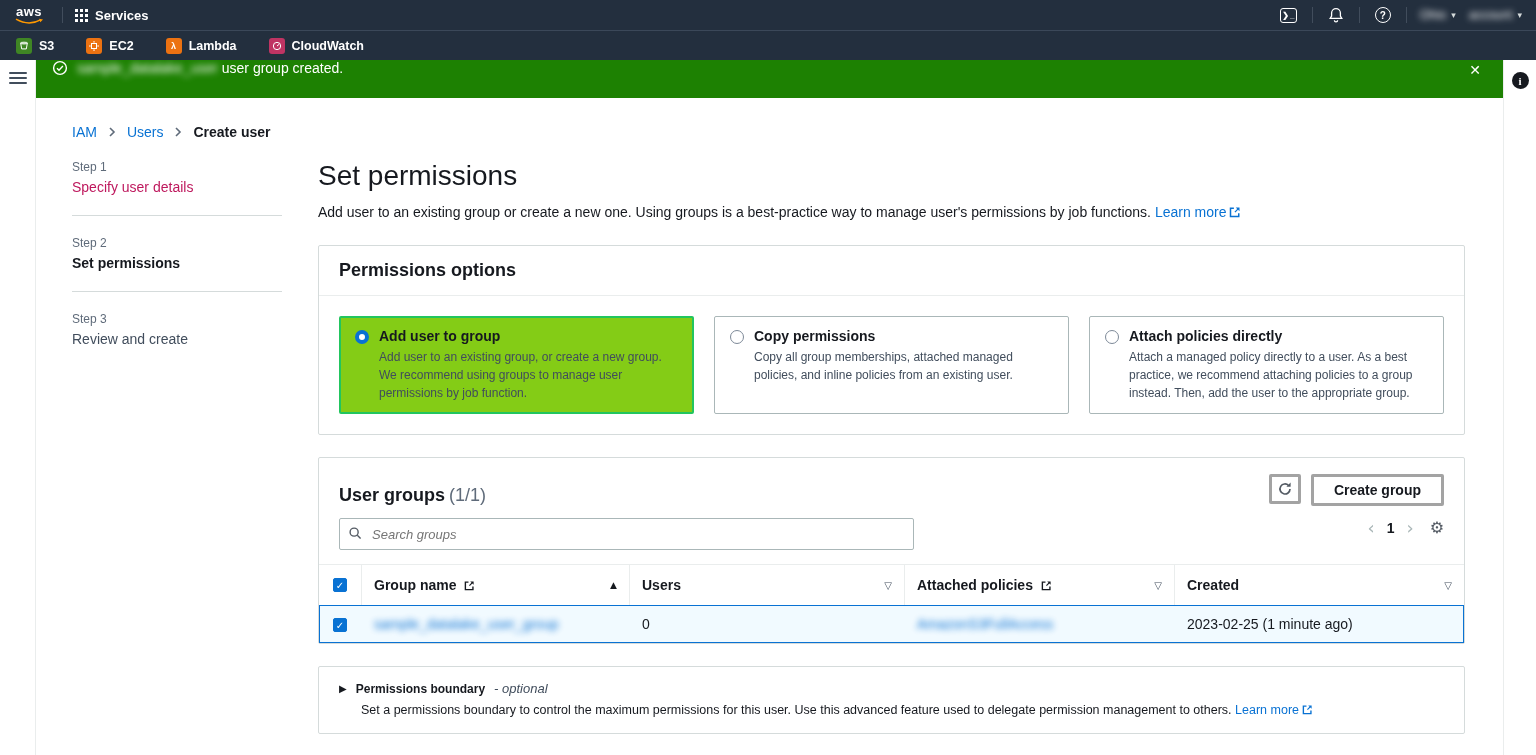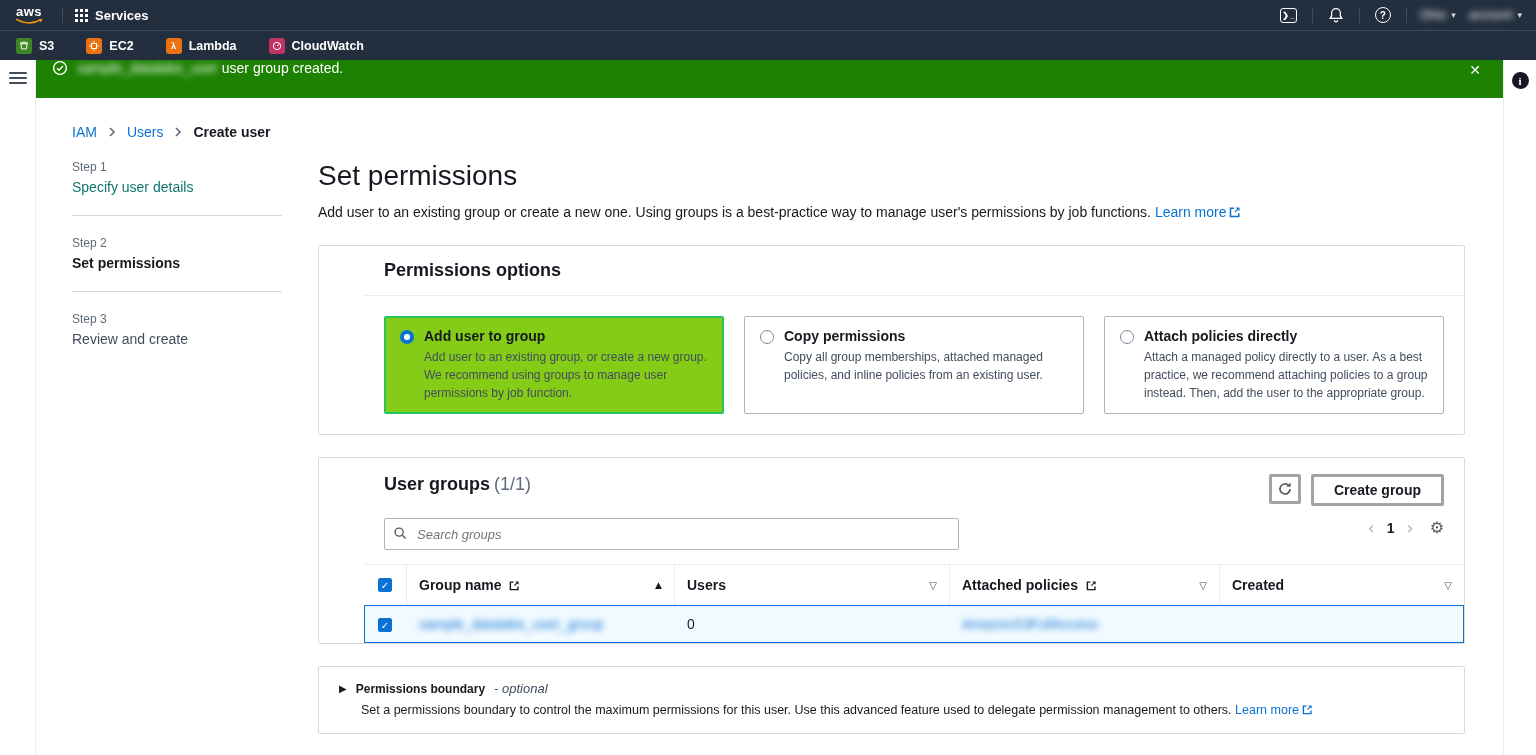--- a/index.html
+++ b/index.html
@@ -71,48 +71,48 @@
   
   .content { flex:1; padding:26px 38px 0 36px; overflow:hidden; }
   .breadcrumb { display:flex; align-items:center; gap:10px; font-size:14px; }
   .breadcrumb a { color:#0972d3; text-decoration:none; cursor:pointer; }
   .breadcrumb .current { color:#16191f; font-weight:bold; }
   .cols { display:flex; margin-top:20px; }
   
   .steps { width:210px; flex:none; margin-right:36px; }
   .step-label { font-size:12px; color:#5f6b7a; margin-bottom:5px; }
   .step-title { font-size:14px; }
-  .step-title.link { color:#0f766e; cursor:pointer; }
+  .step-title.link { color:#be185d; cursor:pointer; }
   .step-title.current { font-weight:bold; color:#16191f; }
   .step-title.future { color:#414d5c; }
   .step-divider { border:none; border-top:1px solid #d5dbdb; margin:20px 0; }
   
   .main { flex:1; min-width:0; }
   h1.page-title { font-size:28px; font-weight:500; margin:0 0 10px 0; color:#16191f; }
   .page-desc { font-size:14px; color:#16191f; line-height:1.5; }
   a.inline-link { color:#0972d3; text-decoration:none; cursor:pointer; }
   .ext { vertical-align:-1px; margin-left:3px; }
   
-  .panel { border:1px solid #d5dbdb; border-radius:2px; background:#fff; margin-top:22px;padding-left:45px; }
+  .panel { border:1px solid #d5dbdb; border-radius:2px; background:#fff; margin-top:22px; }
   .panel-header { padding:14px 20px; border-bottom:1px solid #eaeded; }
   .panel-title { font-size:18px; font-weight:bold; }
   .panel-body { padding:20px; }
   
   .cards { display:flex; gap:20px; }
   .card {
     flex:1; border:1px solid #aab7b8; border-radius:2px; padding:11px 15px;
     display:flex; gap:10px; cursor:pointer; background:#fff;
   }
   .card.selected { background:#84cc16; border:2px solid #22c55e; padding:10px 14px; }
   .radio { width:14px; height:14px; flex:none; margin-top:2px; border:1px solid #7d8998; border-radius:50%; background:#fff; }
   .radio.on { border:4.5px solid #0972d3; }
   .card-title { font-size:14px; font-weight:bold; }
   .card-desc { font-size:12px; color:#414d5c; line-height:1.5; margin-top:4px; }
   
-  .ug-header { padding:16px 20px 4px; display:flex; align-items:flex-start;gap:20px; }
+  .ug-header { padding:16px 20px 4px; display:flex; align-items:flex-end;gap:20px; }
   .ug-title { font-size:18px; font-weight:bold; }
   .ug-count { font-size:18px; font-weight:400; color:#5f6b7a; }
   .ug-actions { margin-left:auto; display:flex; gap:10px; }
   .btn {
     font-family:"Liberation Sans", sans-serif; font-size:14px; font-weight:bold; cursor:pointer;
     border:3px solid #a3a3a3; border-radius:2px; background:#fff; color:#16191f; padding:5px 20px;
   }
   .btn.icon-btn { width:32px; height:30px; padding:0; display:flex; align-items:center; justify-content:center; }
   .ug-toolbar { padding:8px 20px 14px; display:flex; align-items:flex-start; }
   .search-groups { position:relative; width:575px; }
@@ -405,20 +405,21 @@
               <div class="td">
                 <span class="checkbox">✓</span>
               </div>
               <div class="td">
                 <span class="cell-link redact">sample_datalake_user_group</span>
               </div>
               <div class="td">0</div>
               <div class="td">
                 <span class="cell-link redact">AmazonS3FullAccess</span>
               </div>
+              <div class="td">2023-02-25 (1 minute ago)</div>
             </div>
           </div>
 
           <div class="panel boundary">
             <div class="boundary-head">
               <span class="expand-arrow">▶</span>
               <span class="boundary-title">Permissions boundary</span>
               <span class="boundary-opt">- optional</span>
             </div>
             <div class="boundary-desc">

